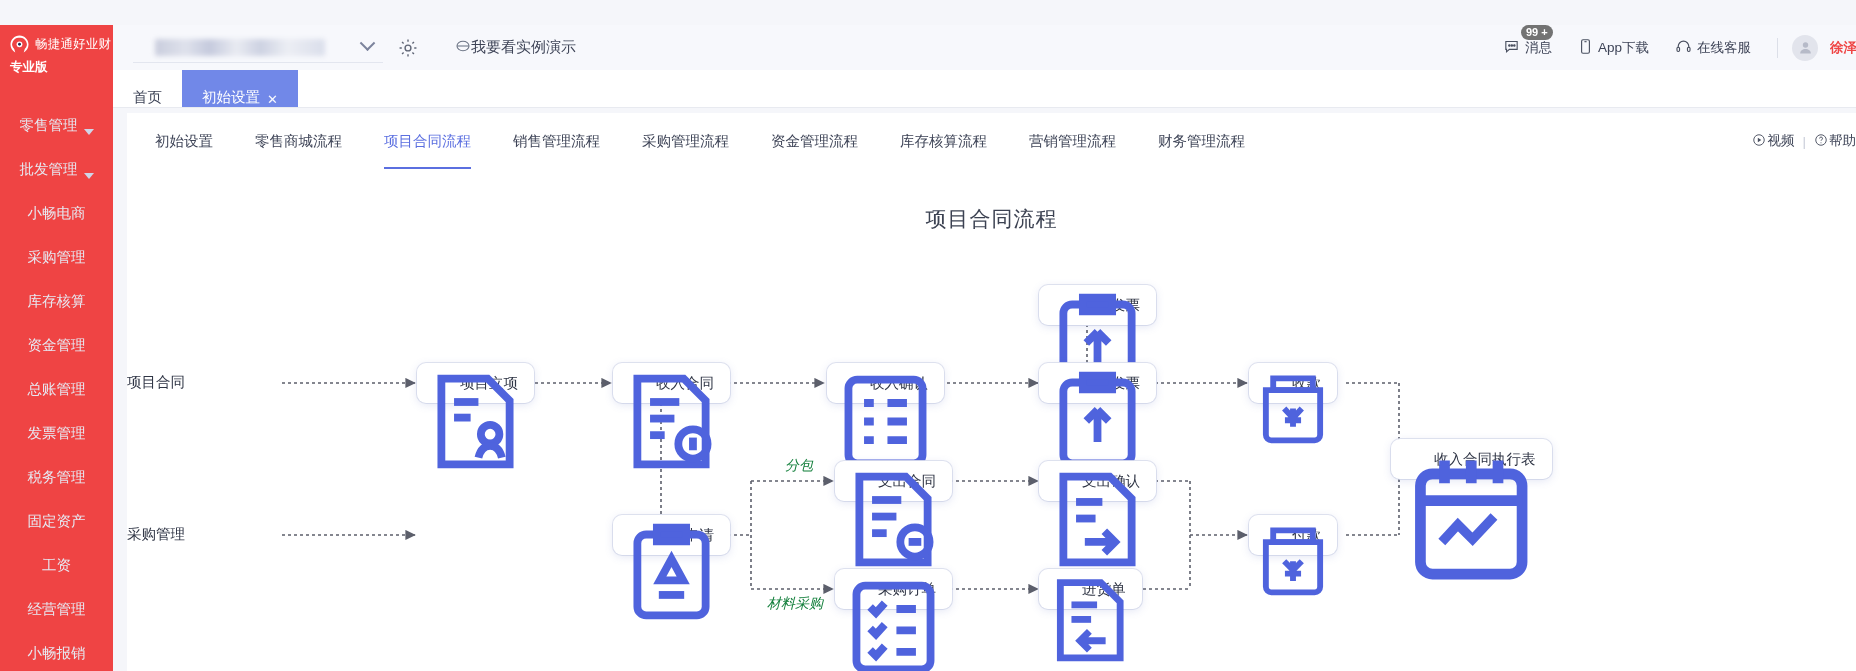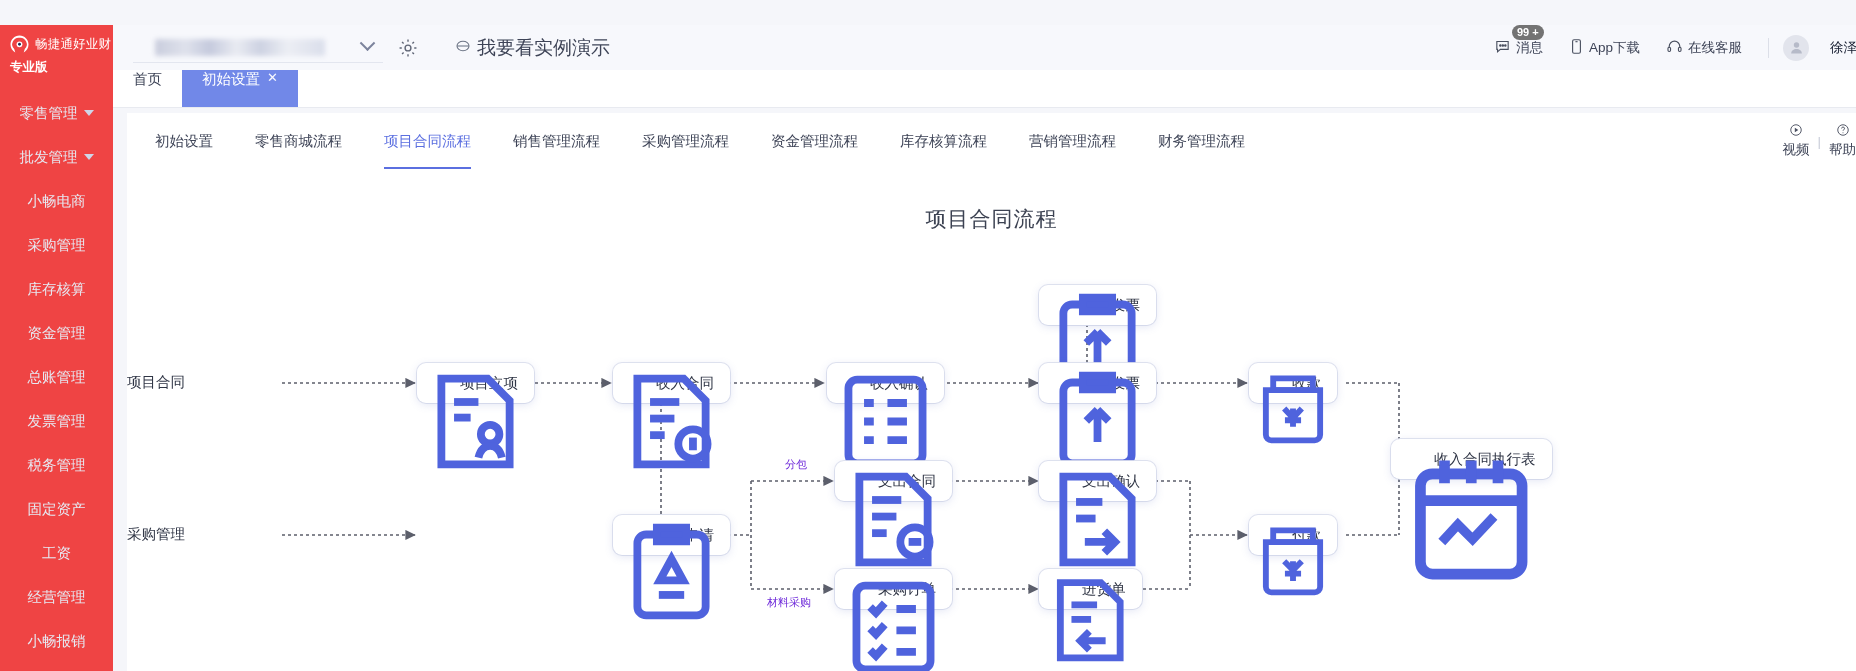--- a/index.html
+++ b/index.html
@@ -29,21 +29,21 @@
   .logo-text {
     color: #ffffff; font-size: 12.5px; letter-spacing: .2px;
     white-space: nowrap; font-weight: 500;
   }
   .logo-sub {
     color: #ffffff; font-size: 12.5px; margin-top: 3px; margin-left: 2px;
     font-weight: 700;
   }
   .side-menu { margin-top: 6px; }
   .side-item {
-    height: 44px; display: flex; align-items: center;
+    height: 44px; display: flex; align-items: flex-end;
     justify-content: center; gap: 6px;
     color: #e6e9f2; font-size: 14.5px; cursor: pointer;
     white-space: nowrap;
   }
   .caret-down {
     width: 0; height: 0; border-left: 5px solid transparent;
     border-right: 5px solid transparent; border-top: 6px solid #cfd6e8;
     display: inline-block;
   }
 
@@ -63,22 +63,22 @@
     background: linear-gradient(90deg,#c9cddd 0%,#dfe2ec 18%,#c5cadd 32%,#e9ebf2 48%,#cdd2e2 62%,#eceef4 78%,#dadeeb 100%);
     filter: blur(2.5px); border-radius: 2px;
   }
   .chev {
     width: 11px; height: 11px; border-right: 2px solid #7c839c;
     border-bottom: 2px solid #7c839c; transform: rotate(45deg) translate(-3px,-3px);
     margin-right: 10px;
   }
   .gear-btn { margin-left: 14px; width: 22px; height: 22px; cursor: pointer; }
   .demo-link {
-    margin-left: 36px; display: flex; align-items: center; gap: 6px;
-    color: #3e4457; font-size: 19px; cursor: pointer; white-space: nowrap;
+    margin-left: 36px; display: flex; align-items: center; 
+    color: #3e4457; font-size: 15px; cursor: pointer; white-space: nowrap;
   }
   .top-right {
     margin-left: auto; display: flex; align-items: center; gap: 0px;
     padding-right: 0px; height: 45px;
   }
   .tr-item {
     display: flex; align-items: center; gap: 5px;
     color: #3e4457; font-size: 13.5px; cursor: pointer;
     margin-left: 26px; position: relative; white-space: nowrap;
   }
@@ -88,33 +88,33 @@
     border-radius: 10px; padding: 1px 5px 2px 5px; line-height: 12px;
     white-space: nowrap;
   }
   .divider-v { width: 1px; height: 20px; background: #dcdfe8; margin-left: 26px; }
   .avatar {
     width: 26px; height: 26px; border-radius: 50%;
     background: #e2e4ec; margin-left: 14px;
     display:flex; align-items:center; justify-content:center;
   }
   .user-name {
-    margin-left: 21px; color: #0f172a; font-size: 13.5px;
-    max-width: 26px; overflow: hidden; white-space: nowrap;
+    margin-left: 12px; color: #ef4444; font-size: 13.5px;
+    max-width: 26px; overflow: hidden; white-space: nowrap; font-weight: bold;
   }
 
   
   .tabstrip {
     position: absolute; left: 113px; top: 70px; right: 0; height: 38px;
     background: #ffffff;
     display: flex; align-items: stretch;
     border-bottom: 1px solid #e8eaf0;
   }
   .ptab {
-    display: flex; align-items: flex-start; gap: 7px;
+    display: flex; align-items: flex-end; gap: 7px;
     padding: 0 20px; font-size: 14.5px; color: #3e4457; cursor: pointer;
   }
   .ptab.active { background: #7188e8; color: #ffffff; }
   .ptab .x { font-size: 13px; opacity: .95; }
 
   
   .content {
     position: absolute; left: 127px; top: 113px; right: 0px; bottom: 0;
     background: #ffffff;
   }
@@ -130,21 +130,21 @@
   .stab.active { color: #5b6fe0; }
   .stab.active::after {
     content: ""; position: absolute; left: 0; right: 0; bottom: 0;
     height: 2px; background: #5b6fe0;
   }
   .subtabs-right {
     position: absolute; right: 0px; top: 0; height: 56px;
     display: flex; align-items: center; gap: 0px;
     font-size: 13.5px; color: #3e4457;
   }
-  .sr-item { display: flex; align-items: center; gap: 1px; cursor: pointer; flex-direction: column; }
+  .sr-item { display: flex; align-items: center; gap: 1px; cursor: pointer; }
   .sr-sep { margin: 0 8px; color: #c8ccd8; }
 
   .diagram-title {
     text-align: center; font-size: 21px; color: #3c4252;
     margin-top: 36px; letter-spacing: 1px;
   }
 
   
   .flow { position: relative; width: 100%; height: 420px; margin-top: 10px; }
   .flow svg { position: absolute; left: 0; top: 0; }
@@ -159,21 +159,21 @@
     height: 40px;
     font-size: 14.5px; color: #2f3545;
     cursor: pointer; white-space: nowrap;
   }
   .node .ic { width: 21px; height: 21px; flex: none; display:block; }
 
   .rowlabel {
     position: absolute; font-size: 14.5px; color: #2f3545; white-space: nowrap;
   }
   .edgelabel {
-    position: absolute; font-size: 11px; color: #6d28d9; white-space: nowrap;
+    position: absolute; font-size: 14px; color: #15803d; white-space: nowrap; font-style: italic;
   }
 </style>
 </head>
 <body>
 
 <div class="app">
 
   <aside class="sidebar">
     <div class="logo-wrap">
       <div class="logo-row">

